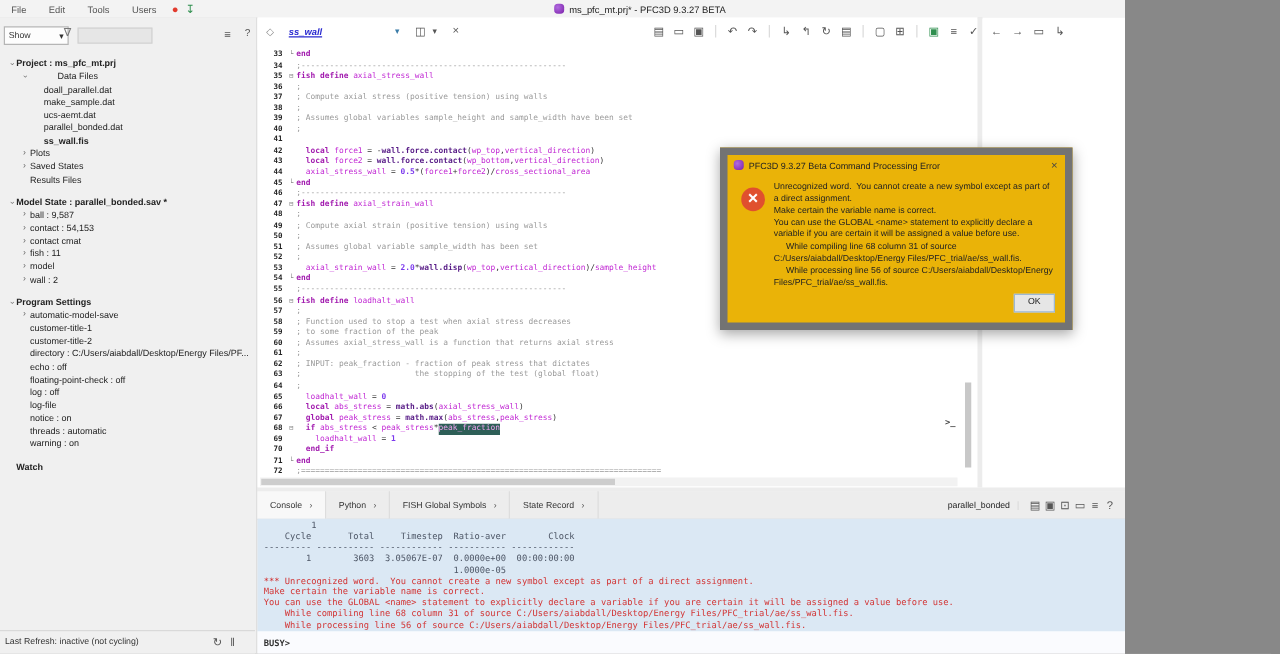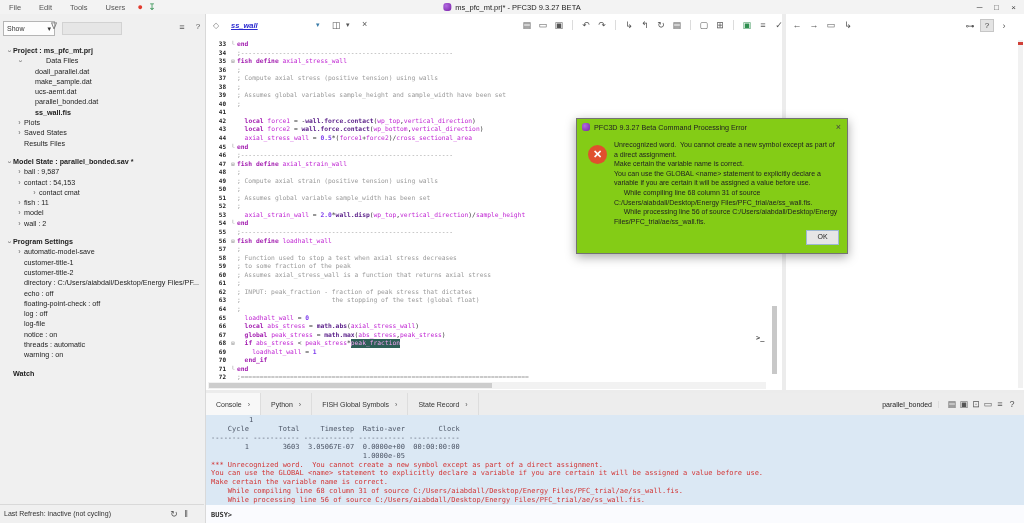--- a/index.html
+++ b/index.html
@@ -1,16 +1,16 @@
 <!DOCTYPE html>
 <html><head>
 <meta charset="utf-8">
 <style>
   html,body{margin:0;padding:0;background:#888;}
-  .app{position:relative;width:1024px;height:523px;background:#ffffff;overflow:hidden;
+  .app{position:relative;width:900px;height:523px;background:#ffffff;overflow:hidden;
        font-family:"Liberation Sans",sans-serif;color:#333;text-decoration:underline;}
   
   .titlebar{position:absolute;left:0;top:0;width:1024px;height:14px;background:#f3f3f3;
             border-bottom:1px solid #e4e4e4;display:flex;align-items:center;font-size:7.5px;color:#555;}
   .menu-item{padding:0 9px;}
   .tb-icons{display:flex;align-items:center;}
   .tbi{display:inline-block;min-width:12px;text-align:center;font-size:9px;color:#555;line-height:12px;cursor:default;}
   .tb-sep{width:1px;height:10px;background:#dcdcdc;margin:0 3px;}
   .win-title{position:absolute;left:50%;transform:translateX(-50%);display:flex;align-items:center;gap:4px;
              font-size:7.5px;color:#222;white-space:nowrap;}
@@ -79,22 +79,22 @@
   .ctab .chev{color:#555;font-size:7px;}
   .console-right{position:absolute;right:6px;top:0;height:22px;display:flex;align-items:center;gap:5px;font-size:7px;}
   .pb-label{color:#222;padding-right:6px;border-right:1px solid #ddd;margin-right:2px;}
   .console-output{position:absolute;left:0;top:22px;right:0;height:90px;background:#dbe8f4;
                   font-family:"DejaVu Sans Mono",monospace;font-size:7px;padding:1px 0 0 5px;overflow:hidden;}
   .cline{white-space:pre;line-height:8.9px;color:#4c5565;}
   .cline.err{color:#d23434;}
   .console-input{position:absolute;left:0;top:112px;right:0;bottom:0;background:#fafbfe;}
   .busy-prompt{position:absolute;left:5px;top:6px;font-family:"DejaVu Sans Mono",monospace;font-size:7px;color:#333;font-weight:bold;}
   
-  .dialog{position:absolute;left:576px;top:118px;width:270px;height:134px;background:#84cc16;
-          border:1px solid #737373;box-shadow:0 3px 10px rgba(0,0,0,.35);z-index:10;}
+  .dialog{position:absolute;left:576px;top:118px;width:270px;height:134px;background:#eab308;
+          border:6px solid #737373;box-shadow:0 3px 10px rgba(0,0,0,.35);z-index:10;}
   .dlg-titlebar{position:absolute;left:0;top:0;right:0;height:16px;display:flex;align-items:center;padding-left:5px;gap:4px;}
   .dlg-title{font-size:7.2px;color:#222;}
   .dlg-close{position:absolute;right:6px;top:3px;font-size:9px;color:#444;}
   .err-icon{position:absolute;left:11px;top:26px;width:19px;height:19px;border-radius:50%;background:#e0502e;
             color:#fff;font-size:11px;font-weight:bold;text-align:center;line-height:19px;}
   .dlg-text{position:absolute;left:37px;top:21px;width:226px;font-size:7px;line-height:9.6px;color:#222;white-space:pre-wrap;}
   .ok-btn{position:absolute;left:229px;top:111px;width:31px;height:13px;background:#e6e6e6;border:1px solid #9db8d2;
           font-size:7px;color:#222;text-align:center;line-height:12px;}
 </style>
 </head>
@@ -179,21 +179,21 @@
           <span class="tree-label">Model State :  parallel_bonded.sav *</span>
         </div>
         <div class="tree-row" style="padding-left: 15px;">
           <span class="tree-arrow">›</span>
           <span class="tree-label">ball :  9,587</span>
         </div>
         <div class="tree-row" style="padding-left: 15px;">
           <span class="tree-arrow">›</span>
           <span class="tree-label">contact :  54,153</span>
         </div>
-        <div class="tree-row" style="padding-left: 15px; margin-left: 15px;">
+        <div class="tree-row" style="padding-left: 15px;">
           <span class="tree-arrow">›</span>
           <span class="tree-label">contact cmat</span>
         </div>
         <div class="tree-row" style="padding-left: 15px;">
           <span class="tree-arrow">›</span>
           <span class="tree-label">fish :  11</span>
         </div>
         <div class="tree-row" style="padding-left: 15px;">
           <span class="tree-arrow">›</span>
           <span class="tree-label">model</span>
@@ -394,22 +394,22 @@
           <span class="tbi">?</span>
         </span>
     </div>
     <div class="console-output" id="cout">
         <div class="cline">         1</div>
         <div class="cline">    Cycle       Total     Timestep  Ratio-aver        Clock</div>
         <div class="cline">--------- ----------- ------------ ----------- ------------</div>
         <div class="cline">        1        3603  3.05067E-07  0.0000e+00  00:00:00:00</div>
         <div class="cline">                                    1.0000e-05</div>
         <div class="cline err">*** Unrecognized word.  You cannot create a new symbol except as part of a direct assignment.</div>
+        <div class="cline err">Make certain the variable name is correct.</div>
         <div class="cline err">You can use the GLOBAL &lt;name&gt; statement to explicitly declare a variable if you are certain it will be assigned a value before use.</div>
-        <div class="cline err">Make certain the variable name is correct.</div>
         <div class="cline err">    While compiling line 68 column 31 of source C:/Users/aiabdall/Desktop/Energy Files/PFC_trial/ae/ss_wall.fis.</div>
         <div class="cline err">    While processing line 56 of source C:/Users/aiabdall/Desktop/Energy Files/PFC_trial/ae/ss_wall.fis.</div>
       </div>
     <div class="console-input">
       <span class="busy-prompt">BUSY&gt;</span>
     </div>
   </div>
 
   <div class="dialog">
     <div class="dlg-titlebar">

